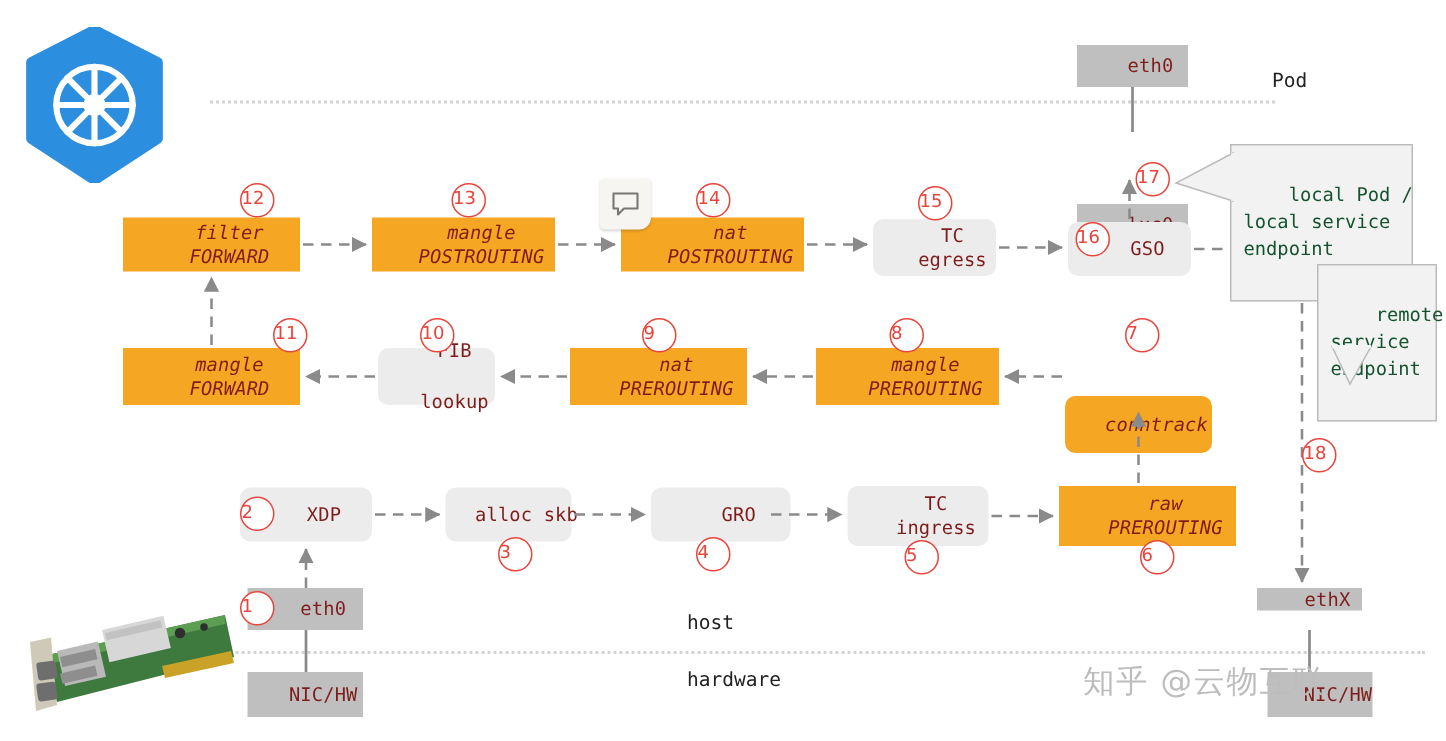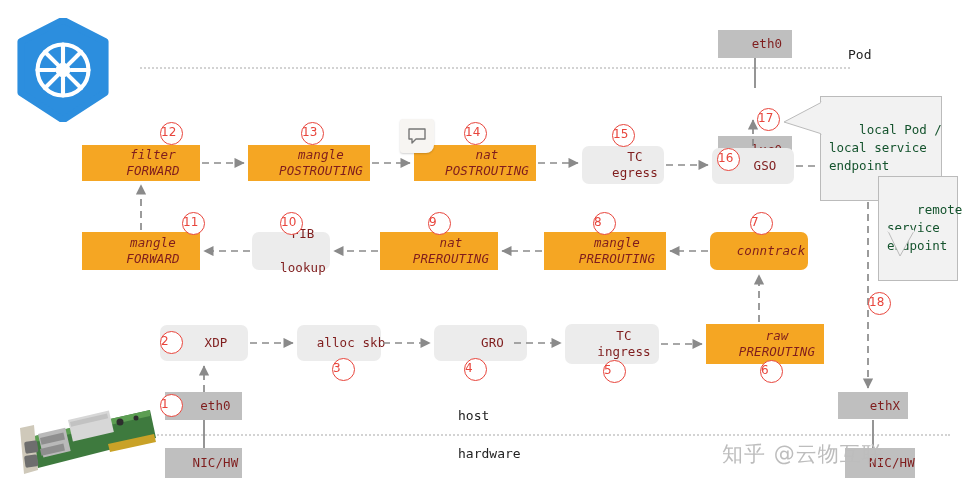--- a/index.html
+++ b/index.html
@@ -20,21 +20,21 @@
     font-size: 12.5px;
     line-height: 1.25;
     color: #7f1d1d;
     letter-spacing: .1px;
     white-space: pre;
     padding-left: 24px;
   }
   .node.orange { background: #F5A623; font-style: italic; }
   .node.gray   { background: #ECECEC; border-radius: 7px; }
   .node.dark   { background: #BFBFBF; }
-  .node.round  { border-radius: 7px; }
+  .node.round  { border-radius: 7px; margin-top: 32px; }
   .node .l1, .node .l2 { display:block; }
 
   
   .badge {
     position: absolute;
     width: 23px; height: 23px;
     border: 1.8px solid #E8453C;
     border-radius: 50%;
     color: #E8453C;
     background: #ffffff;
@@ -205,21 +205,21 @@
       <div class="node orange" style="left: 380px; top: 232px; width: 118px; height: 38px;"><span class="l1">nat</span><span class="l2">PREROUTING</span></div>
       <div class="node orange" style="left: 544px; top: 232px; width: 122px; height: 38px;"><span class="l1">mangle</span><span class="l2">PREROUTING</span></div>
       <div class="node orange round" style="left: 710px; top: 232px; width: 98px; height: 38px;"><span class="l1">conntrack</span></div>
       <div class="node gray" style="left: 160px; top: 325px; width: 88px; height: 36px;"><span class="l1">XDP</span></div>
       <div class="node gray" style="left: 297px; top: 325px; width: 84px; height: 36px;"><span class="l1">alloc skb</span></div>
       <div class="node gray" style="left: 434px; top: 325px; width: 93px; height: 36px;"><span class="l1">GRO</span></div>
       <div class="node gray" style="left: 565px; top: 324px; width: 94px; height: 40px;"><span class="l1">TC</span><span class="l2">ingress</span></div>
       <div class="node orange" style="left: 706px; top: 324px; width: 118px; height: 40px;"><span class="l1">raw</span><span class="l2">PREROUTING</span></div>
       <div class="node dark" style="left: 165px; top: 392px; width: 77px; height: 28px;"><span class="l1">eth0</span></div>
       <div class="node dark" style="left: 165px; top: 448px; width: 77px; height: 30px;"><span class="l1">NIC/HW</span></div>
-      <div class="node dark" style="left: 838px; top: 392px; width: 70px; height: 27px;"><span class="l1">ethX</span></div>
+      <div class="node dark" style="left: 838px; top: 392px; width: 70px; height: 15px;"><span class="l1">ethX</span></div>
       <div class="node dark" style="left: 845px; top: 448px; width: 70px; height: 30px;"><span class="l1">NIC/HW</span></div>
     </div>
 
   <div id="badges">
       <div class="badge" style="left: 160px; top: 394px;">1</div>
       <div class="badge" style="left: 160px; top: 331px;">2</div>
       <div class="badge" style="left: 332px; top: 358px;">3</div>
       <div class="badge" style="left: 464px; top: 358px;">4</div>
       <div class="badge" style="left: 603px; top: 360px;">5</div>
       <div class="badge" style="left: 760px; top: 360px;">6</div>

